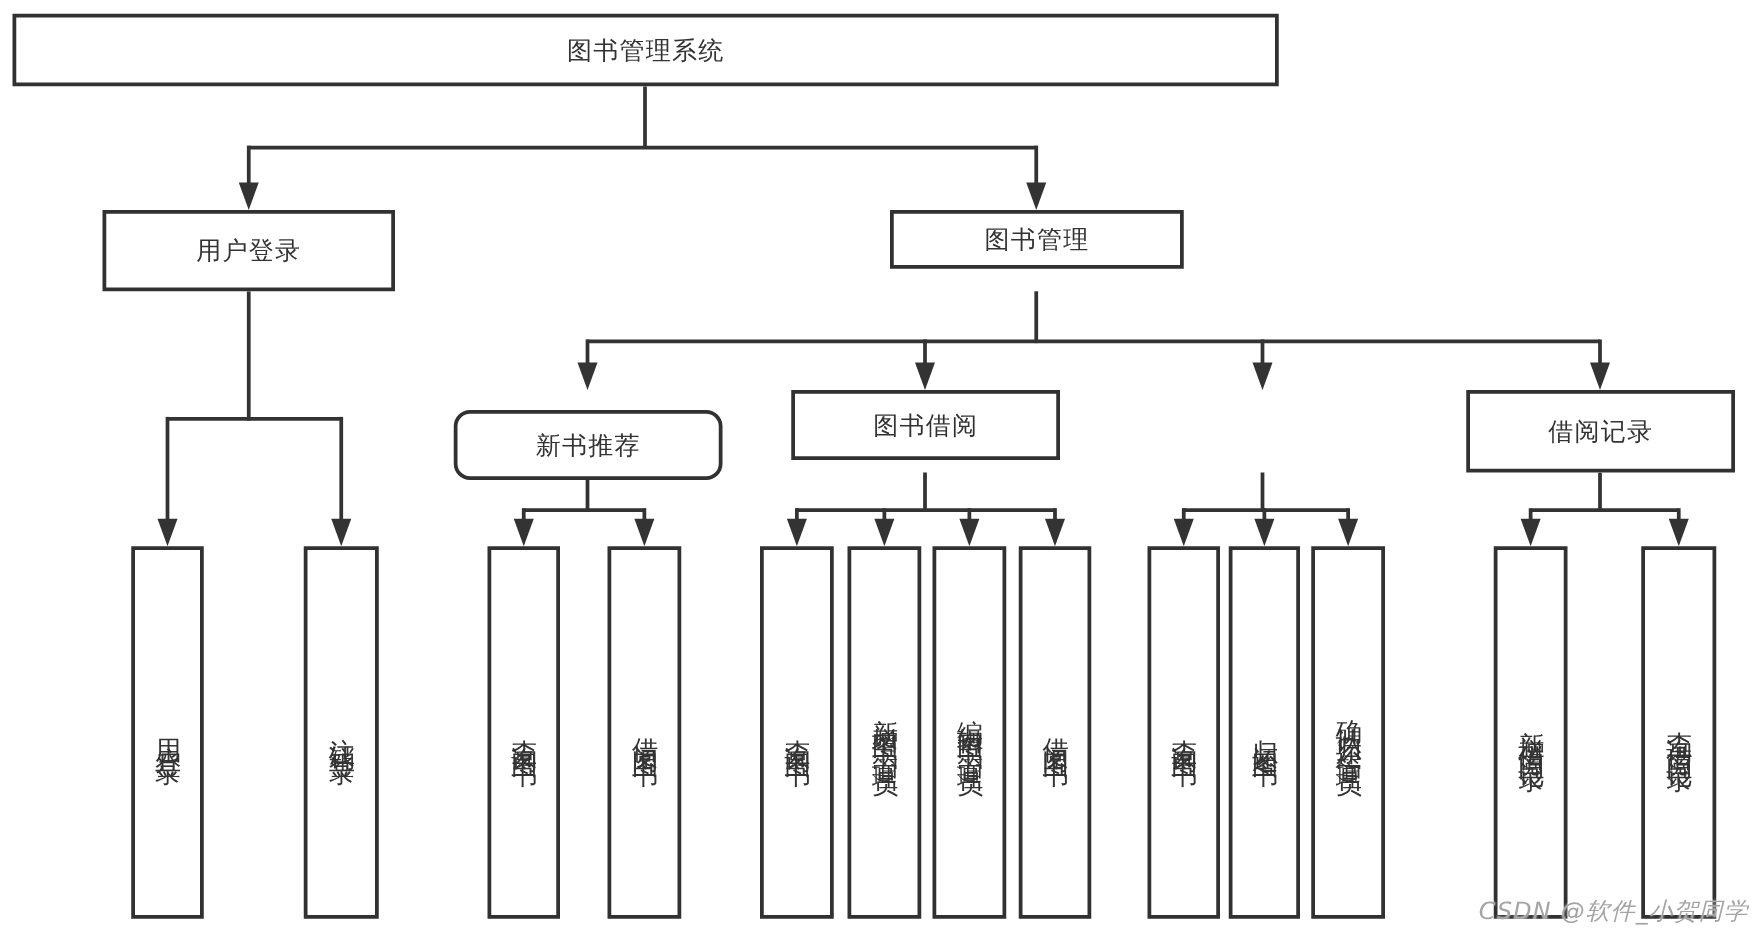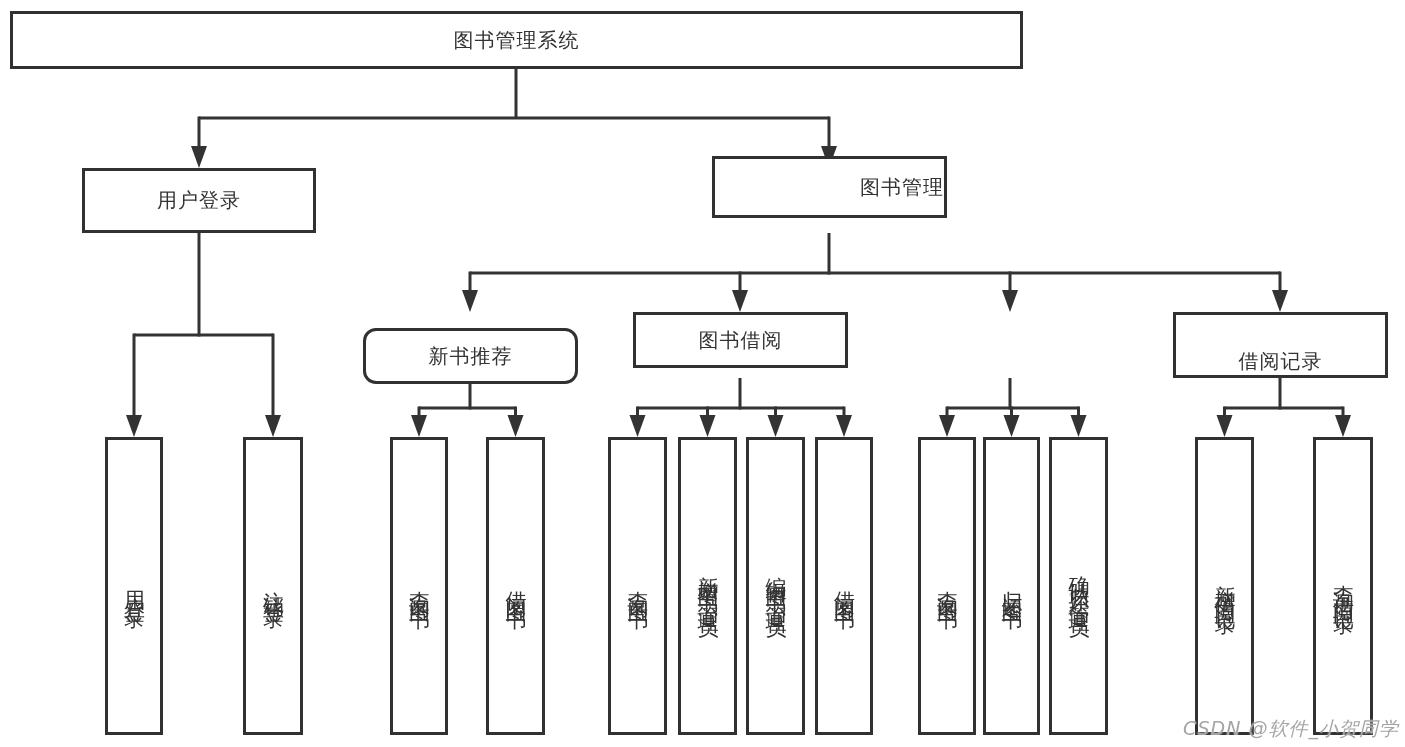--- a/index.html
+++ b/index.html
@@ -145,31 +145,31 @@
     </g>
   </svg>
 
   <div class="box hbox" style="left:10px; top:11px; width:1013px; height:58px;">
     <span>图书管理系统</span>
   </div>
 
   <div class="box hbox" style="left:82px; top:168px; width:234px; height:65px;">
     <span>用户登录</span>
   </div>
-  <div class="box hbox" style="left:712px; top:156px; width:235px; height:62px;justify-content:flex-end;">
+  <div class="box hbox" style="left:712px; top:168px; width:235px; height:47px;">
     <span>图书管理</span>
   </div>
 
   <div class="box hbox" style="left:363px; top:328px; width:215px; height:56px;border-radius:13px;">
     <span>新书推荐</span>
   </div>
   <div class="box hbox" style="left:633px; top:312px; width:215px; height:56px;">
     <span>图书借阅</span>
   </div>
-  <div class="box hbox" style="left:1173px; top:312px; width:215px; height:66px;align-items:flex-end;">
+  <div class="box hbox" style="left:1173px; top:312px; width:215px; height:66px;">
     <span>借阅记录</span>
   </div>
 
   <div class="box vbox" style="left:105px; top:437px; width:58px; height:298px;">
     <span>用户登录</span>
   </div>
   <div class="box vbox" style="left:243px; top:437px; width:60px; height:298px;">
     <span>注销登录</span>
   </div>
 

